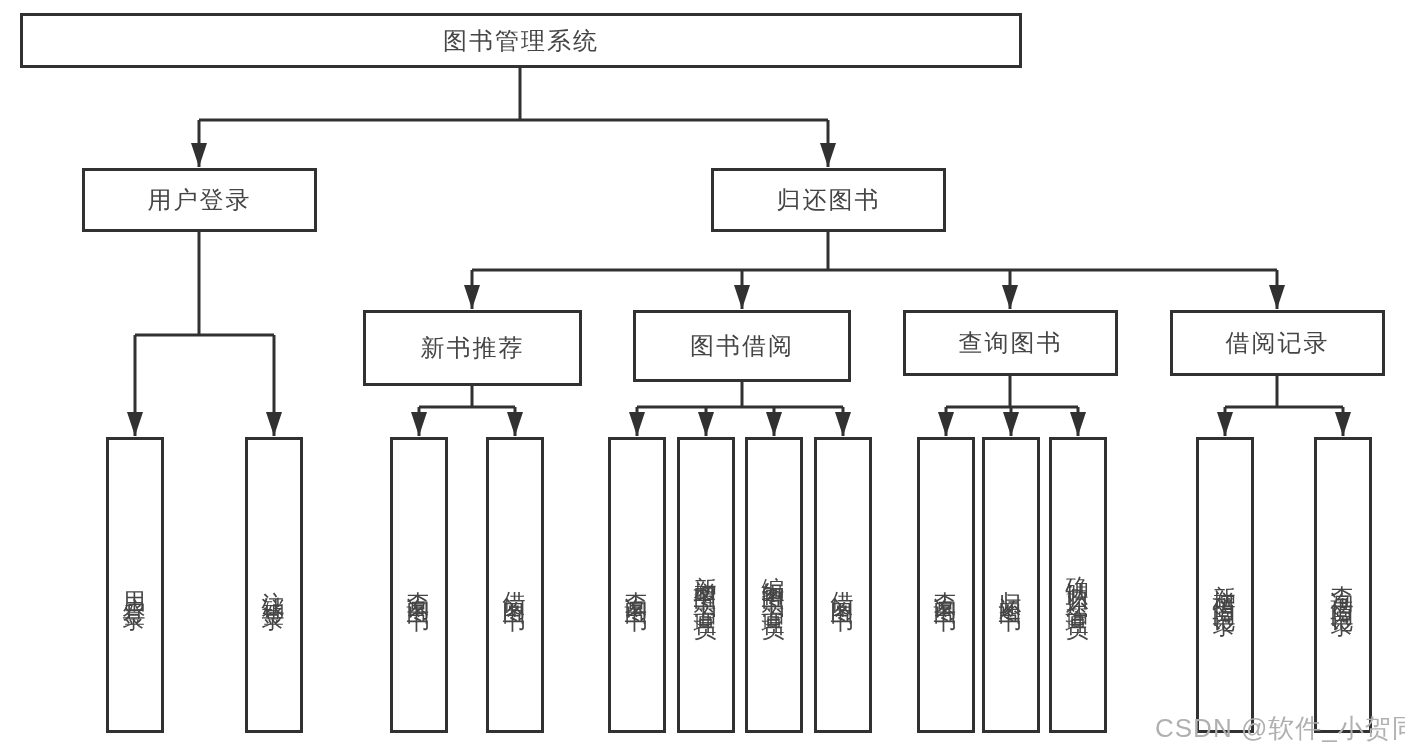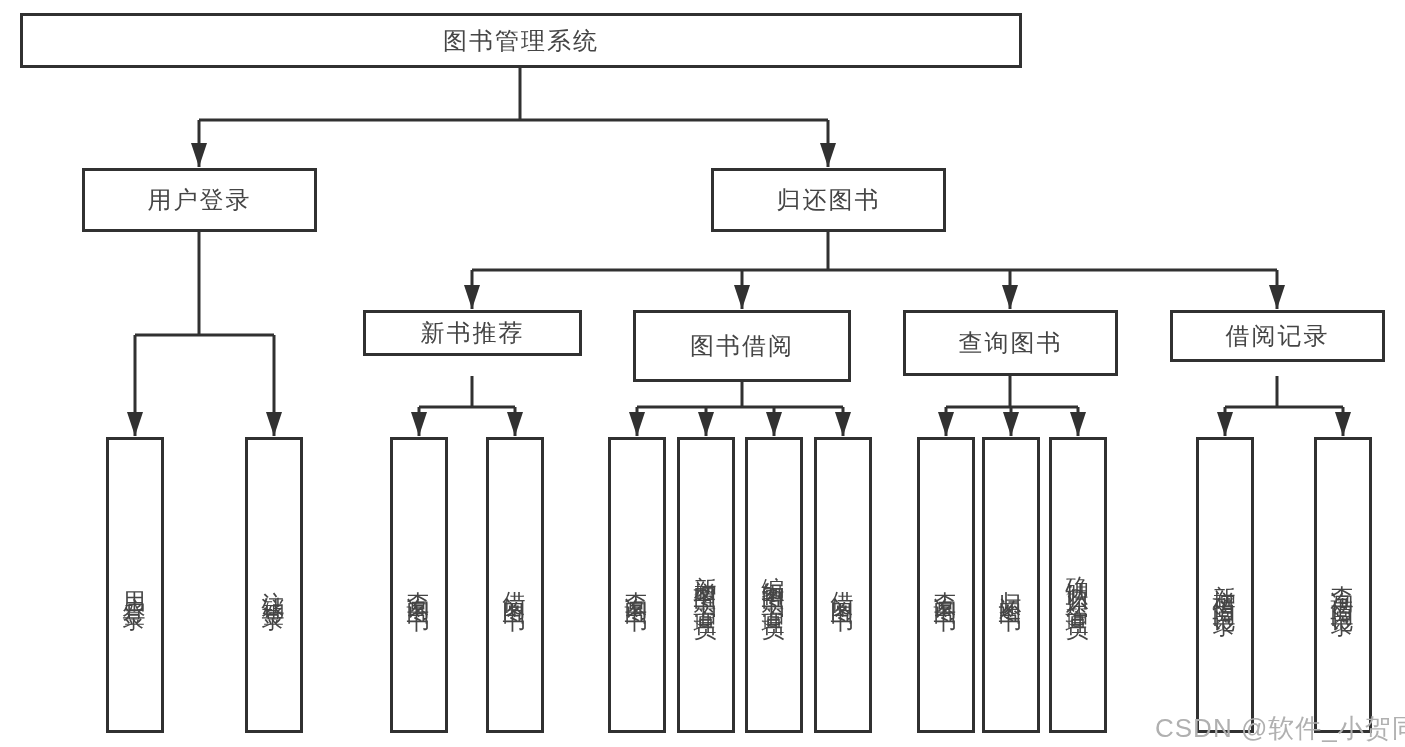--- a/index.html
+++ b/index.html
@@ -84,30 +84,30 @@
     <span>图书管理系统</span>
   </div>
 
   <div class="node" style="left:82px;top:168px;width:235px;height:64px">
     <span>用户登录</span>
   </div>
   <div class="node" style="left:711px;top:168px;width:235px;height:64px">
     <span>归还图书</span>
   </div>
 
-  <div class="node" style="left:363px;top:310px;width:219px;height:46px">
+  <div class="node" style="left:363px;top:310px;width:219px;height:76px">
     <span>新书推荐</span>
   </div>
   <div class="node" style="left:633px;top:310px;width:218px;height:72px">
     <span>图书借阅</span>
   </div>
   <div class="node" style="left:903px;top:310px;width:215px;height:66px">
     <span>查询图书</span>
   </div>
-  <div class="node" style="left:1170px;top:310px;width:215px;height:52px">
+  <div class="node" style="left:1170px;top:310px;width:215px;height:66px">
     <span>借阅记录</span>
   </div>
 
   <div class="node leaf" style="left:106px;top:437px;width:58px;height:296px">
     <span>用户登录</span>
   </div>
   <div class="node leaf" style="left:245px;top:437px;width:58px;height:296px">
     <span>注销登录</span>
   </div>
 

